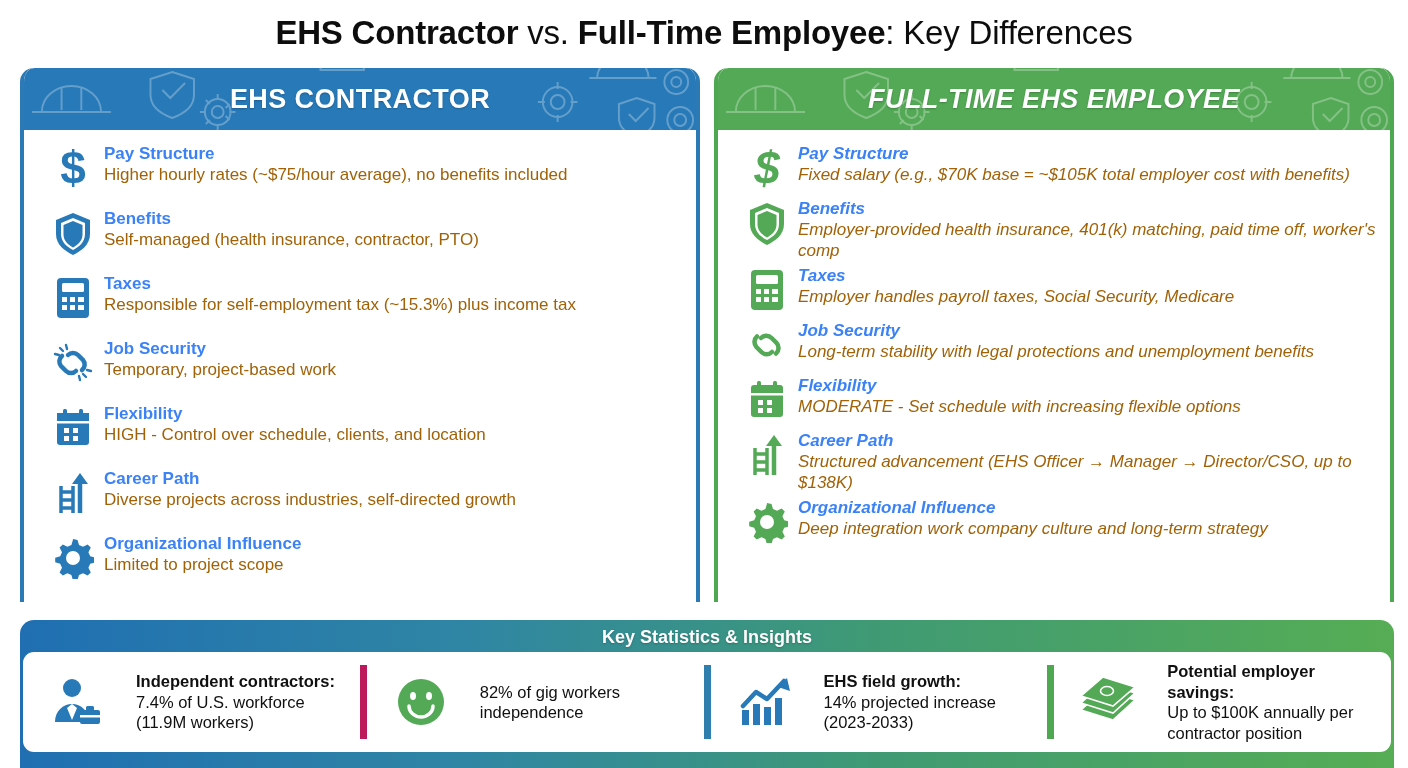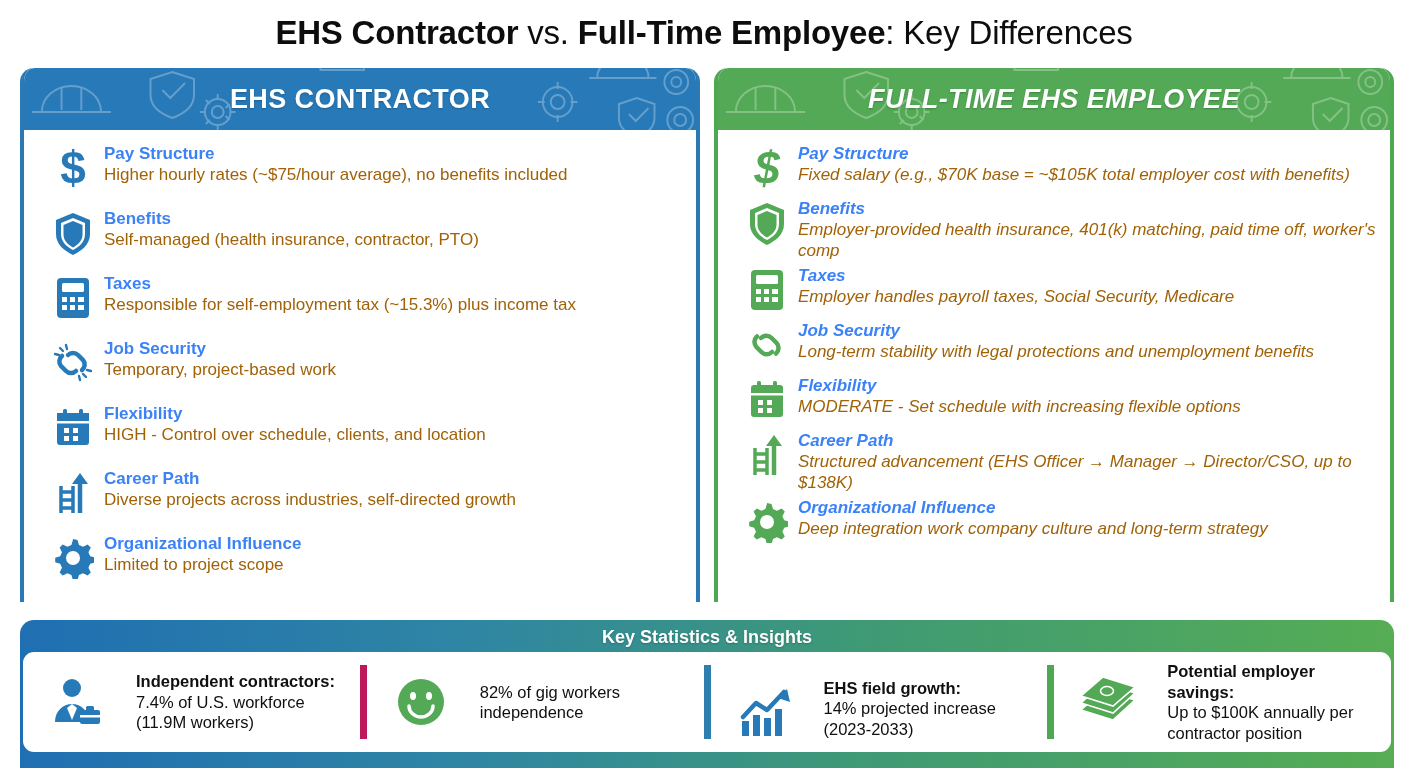--- a/index.html
+++ b/index.html
@@ -60,21 +60,21 @@
   .stats-title{
     height:29px;line-height:29px;text-align:center;color:#fff;
     font-size:18px;font-weight:bold;text-shadow:0 1px 2px rgba(0,0,0,.22);
   }
   .stats-body{
     background:#fff;height:100px;border-radius:11px;display:flex;align-items:center;
     box-sizing:border-box;
   }
   .stat{flex:1 1 0;display:flex;align-items:center;padding:0 16px 0 18px;height:74px;box-sizing:border-box;gap:23px;}
   .stat + .stat{border-left:7px solid #be185d;}
-  .stat.s3{border-left-color:#2f7fae;align-items:flex-end;}
+  .stat.s3{border-left-color:#2f7fae;}
   .stat.s4{border-left-color:#4da851;}
   .stat .sico{flex:0 0 72px;width:72px;display:flex;align-items:center;justify-content:center;}
   .stat .stxt{flex:1 1 auto;font-size:16.5px;line-height:20.5px;color:#101010;}
   .stat .stxt .sb{font-weight:bold;}
 </style>
 </head>
 <body>
 
 <div class="canvas">
 

